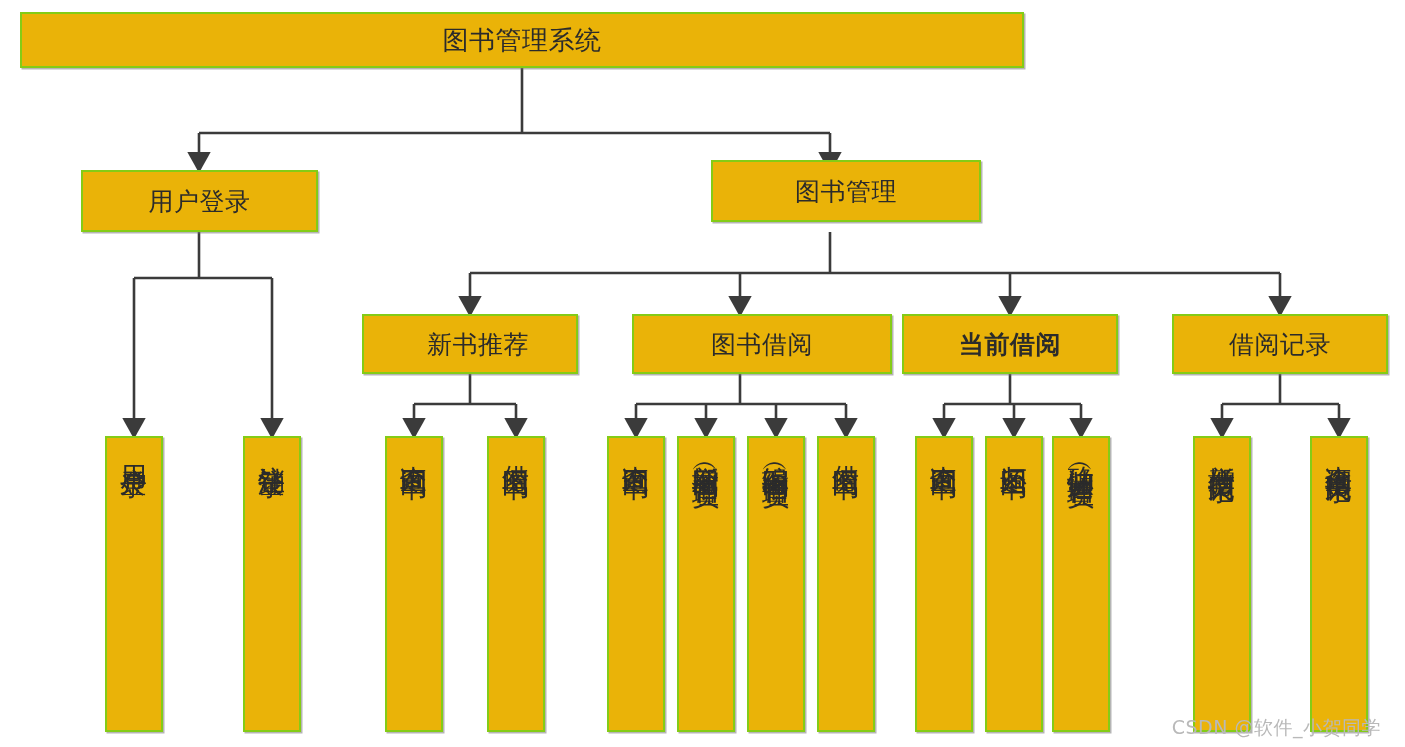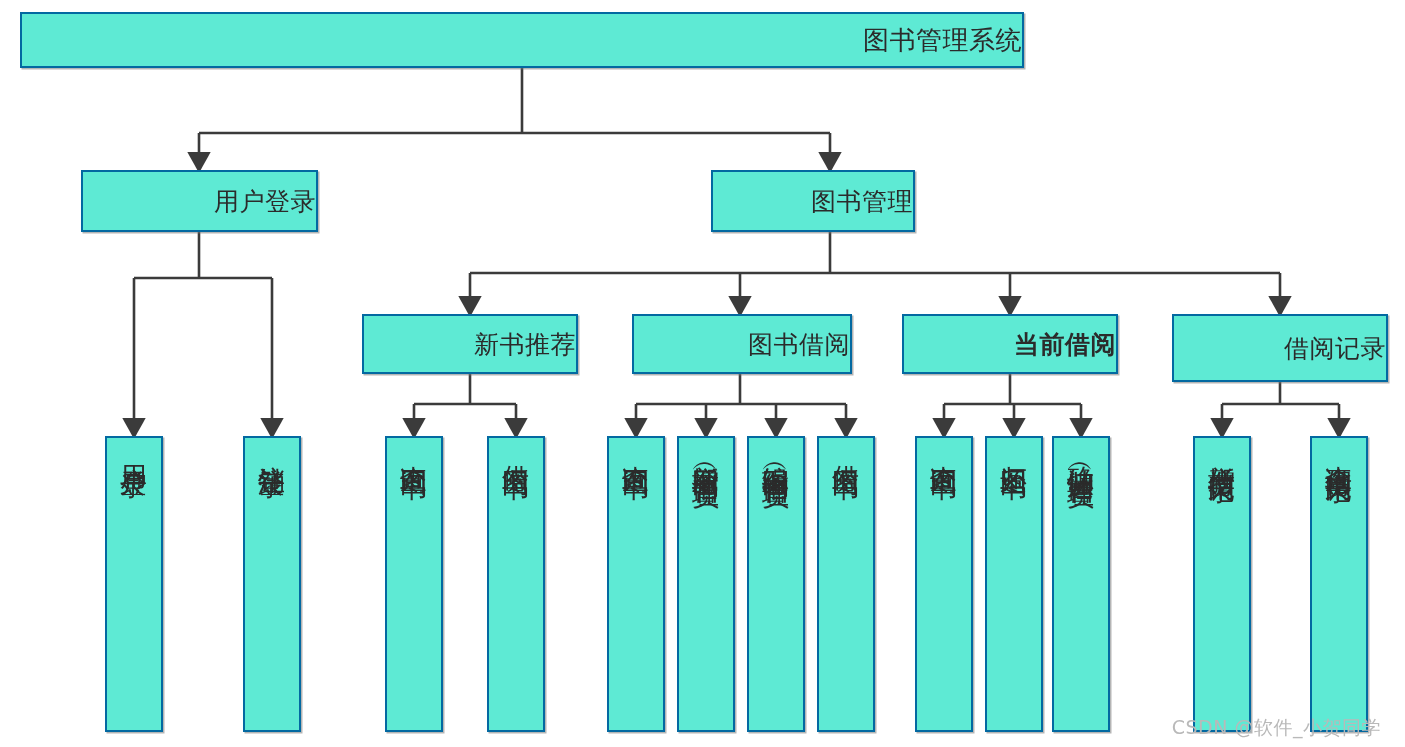--- a/index.html
+++ b/index.html
@@ -10,26 +10,26 @@
     font-family:"DejaVu Sans","Liberation Sans",sans-serif;
     overflow:hidden;
     position:relative;
   }
   #canvas{position:absolute;left:0;top:0;width:1405px;height:747px;}
   #svg-edges{position:absolute;left:0;top:0;width:1405px;height:747px;pointer-events:none;}
 
   .node{
     position:absolute;
     box-sizing:border-box;
-    background:#5eead4;
-    border:2px solid #0369a1;
+    background:#eab308;
+    border:2px solid #84cc16;
     box-shadow:1.5px 1.5px 0 rgba(120,120,120,.55);
     display:flex;
     align-items:center;
-    justify-content:flex-end;
+    justify-content:center;
     color:#2b2b2b;
     z-index:2;
   }
   .node .lbl{
     display:block;
     text-align:center;
     line-height:1.08;
     letter-spacing:.5px;
     white-space:pre;
   }
@@ -137,34 +137,34 @@
     </g>
   </svg>
 
   <div class="node h root" style="left: 20px; top: 12px; width: 1004px; height: 56px;">
     <span class="lbl">图书管理系统</span>
   </div>
 
   <div class="node h" style="left: 81px; top: 170px; width: 237px; height: 62px;">
     <span class="lbl">用户登录</span>
   </div>
-  <div class="node h" style="left: 711px; top: 170px; width: 204px; height: 62px;">
+  <div class="node h" style="left: 711px; top: 160px; width: 270px; height: 62px;">
     <span class="lbl">图书管理</span>
   </div>
 
   <div class="node h" style="left: 362px; top: 314px; width: 216px; height: 60px; padding-left: 16px;">
     <span class="lbl">新书推荐</span>
   </div>
-  <div class="node h" style="left: 632px; top: 314px; width: 220px; height: 60px;">
+  <div class="node h" style="left: 632px; top: 314px; width: 260px; height: 60px;">
     <span class="lbl">图书借阅</span>
   </div>
   <div class="node h" style="left: 902px; top: 314px; width: 216px; height: 60px; font-weight: bold;">
     <span class="lbl">当前借阅</span>
   </div>
-  <div class="node h" style="left: 1172px; top: 314px; width: 216px; height: 68px;">
+  <div class="node h" style="left: 1172px; top: 314px; width: 216px; height: 60px;">
     <span class="lbl">借阅记录</span>
   </div>
 
   <div class="node v" style="left: 105px; top: 436px; width: 58px; height: 296px;">
     <span class="lbl">用户登录</span>
   </div>
   <div class="node v" style="left: 243px; top: 436px; width: 58px; height: 296px;">
     <span class="lbl">注销登录</span>
   </div>
   <div class="node v" style="left: 385px; top: 436px; width: 58px; height: 296px;">

